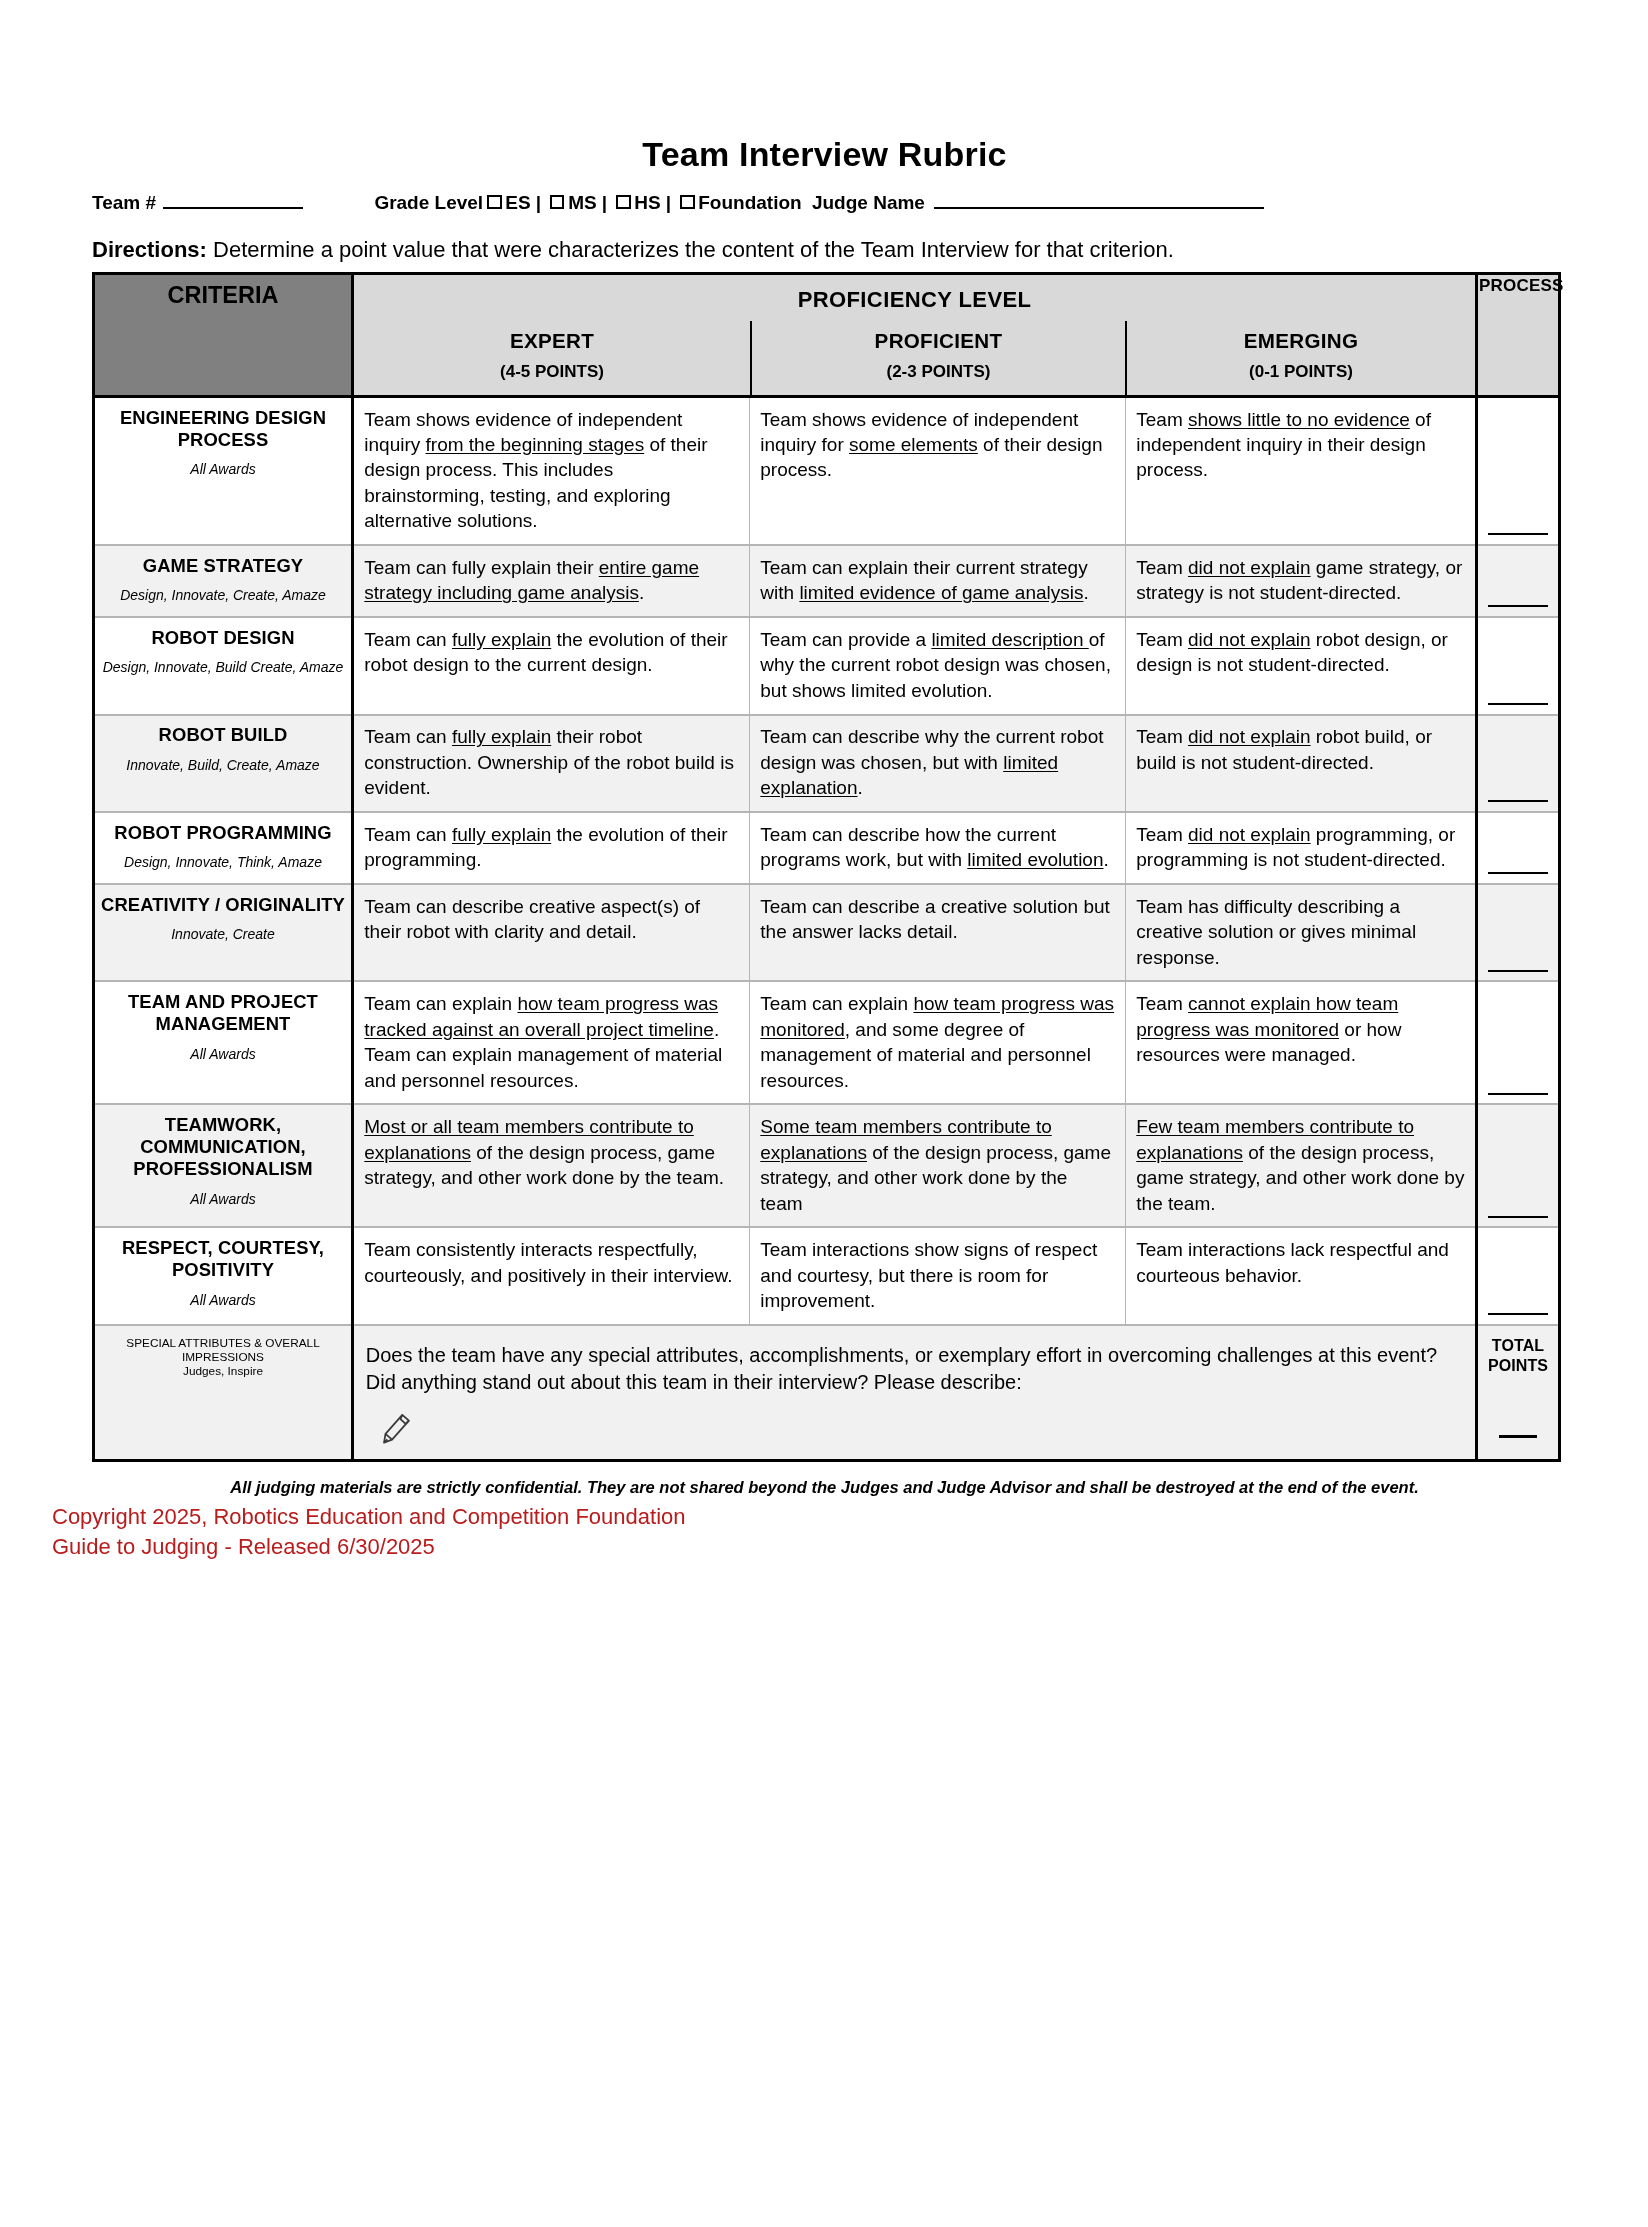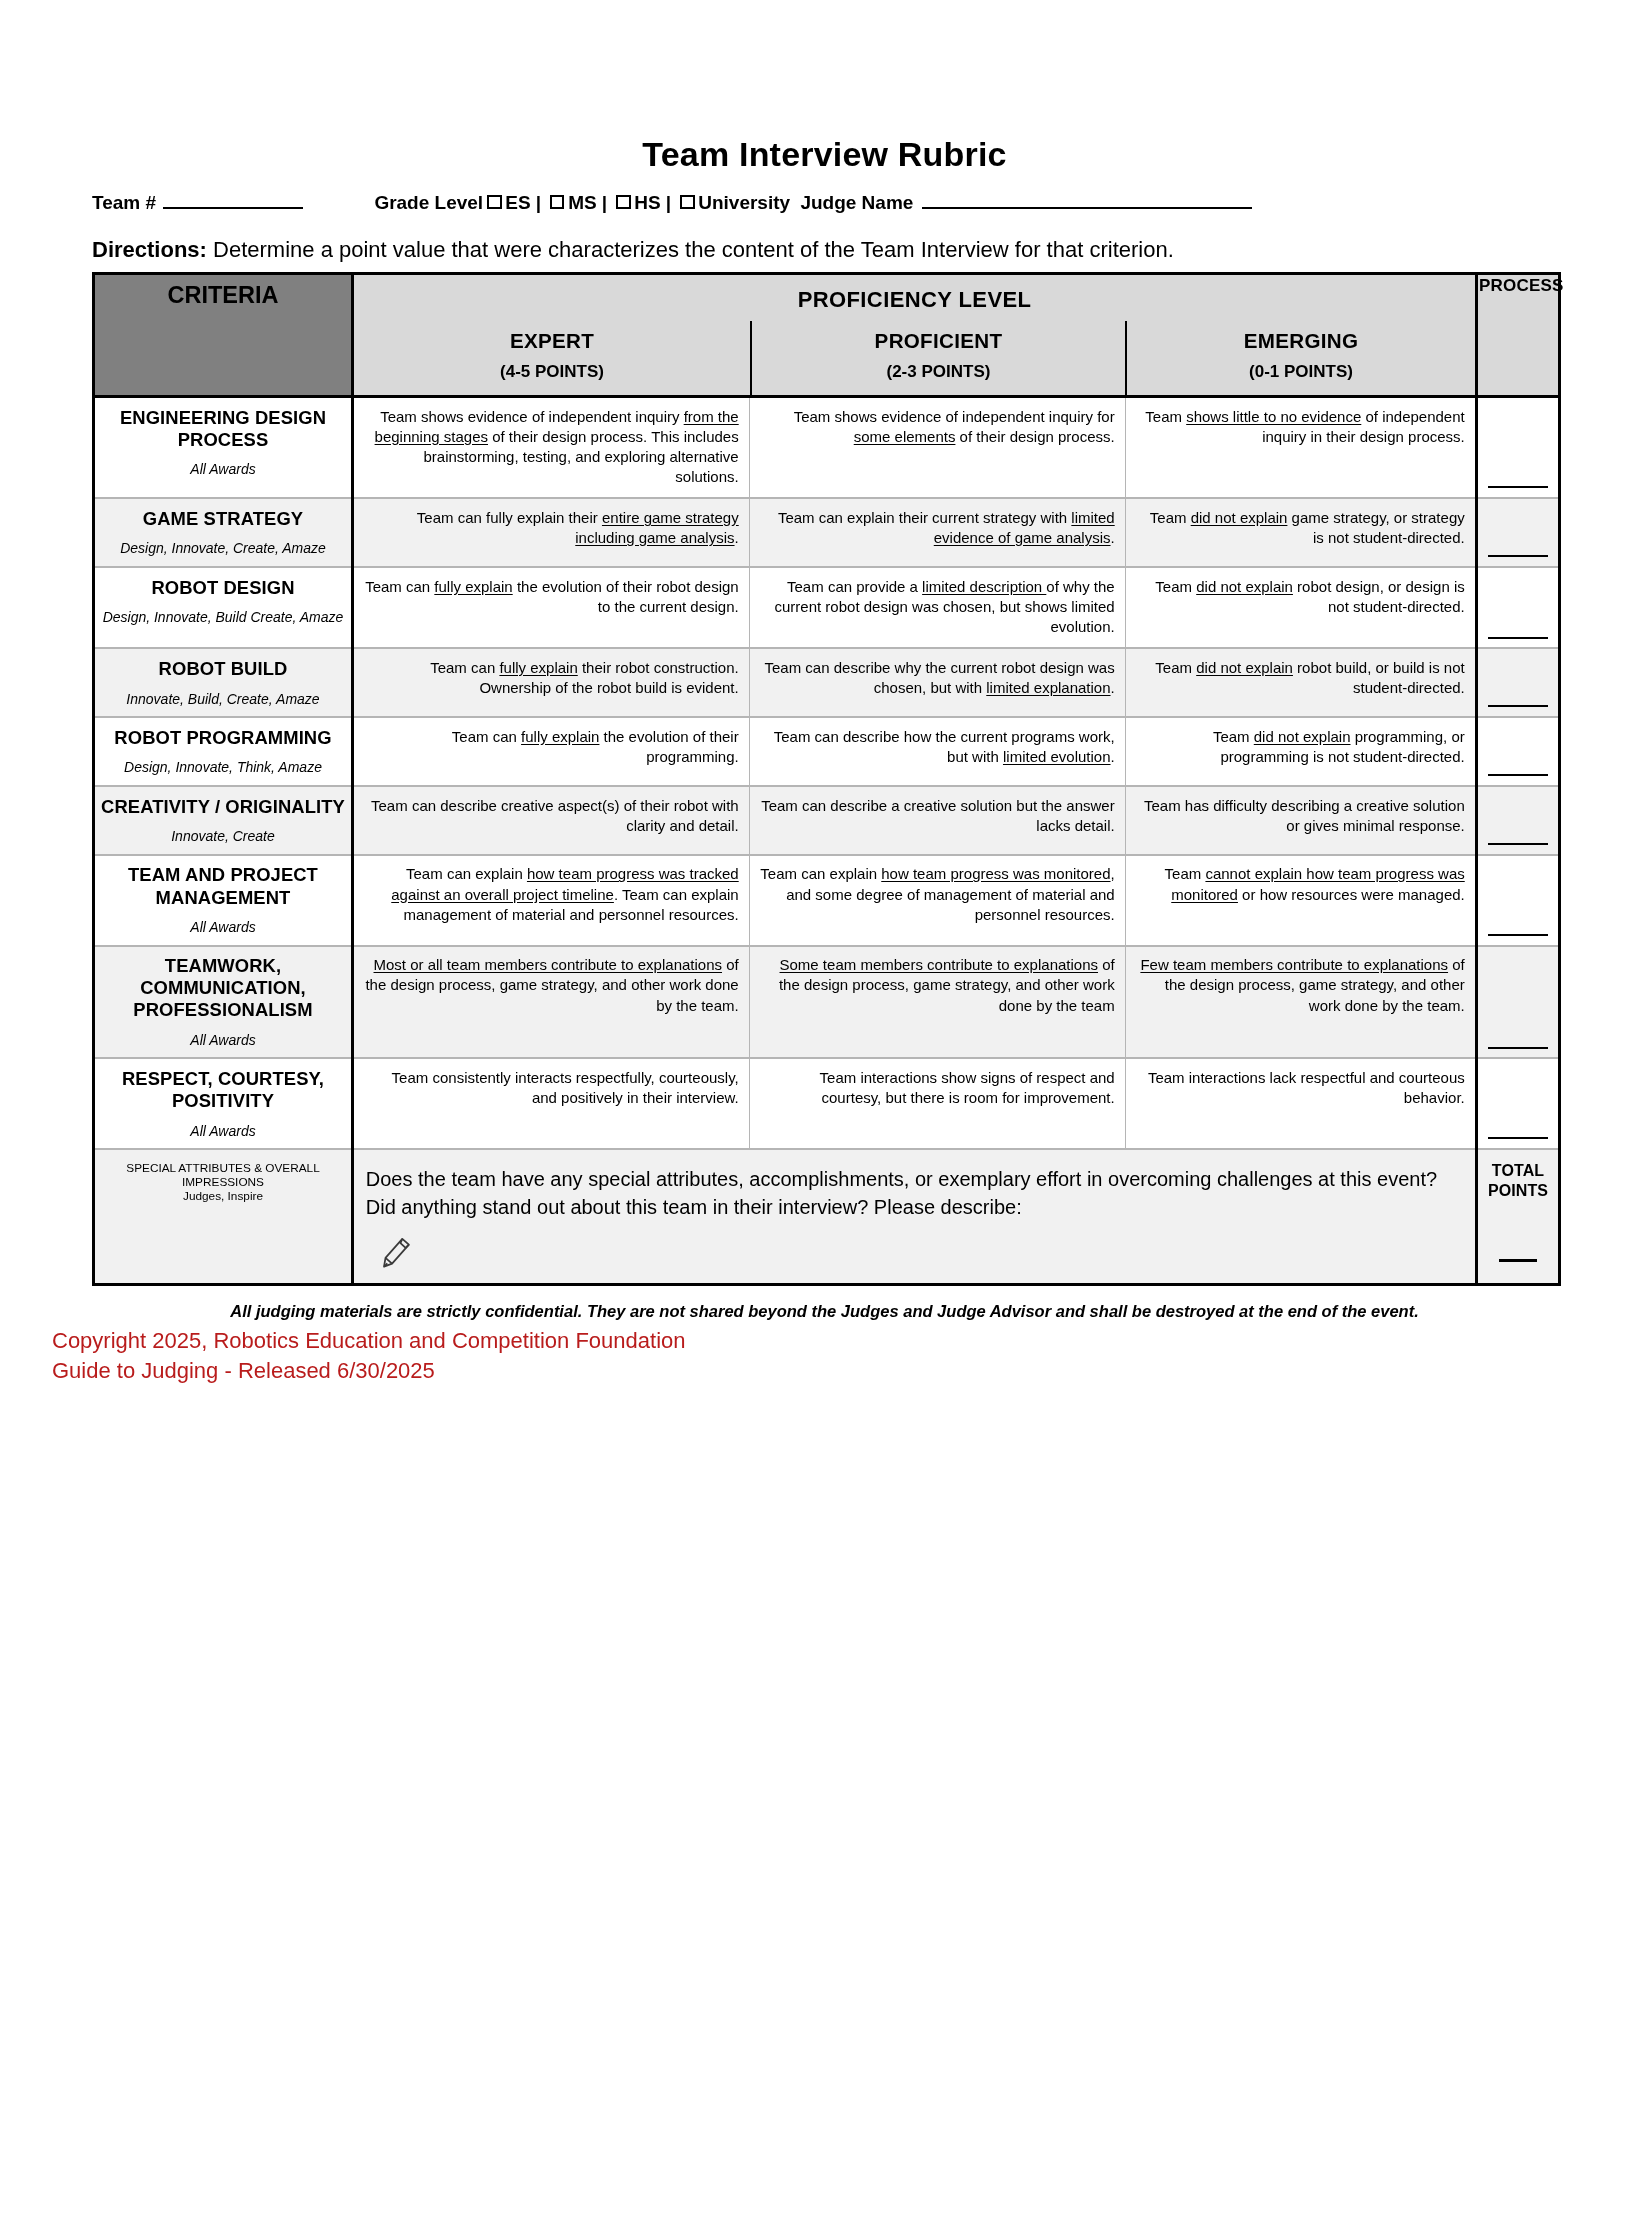--- a/index.html
+++ b/index.html
@@ -135,24 +135,23 @@
   }
   td.crit .csub {
     font-size: 14px;
     font-style: italic;
     line-height: 1.2;
     margin-top: 10.3px;
   }
   td.desc {
     border-bottom: 2.2px solid #b5b5b5;
     border-left: 1.5px solid #b5b5b5;
-    font-size: 15px;
+    font-size: 19px;
     line-height: 1.34;
     padding: 8.8px 10.3px 10.3px 10.3px;
-    text-align: right;
   }
   td.desc.first { border-left: none; }
   td.desc u { text-decoration: underline; text-underline-offset: 1.5px; }
   td.pts {
     border-left: 3.7px solid #000;
     border-bottom: 2.2px solid #b5b5b5;
     position: relative;
     padding: 0;
   }
   td.pts .blank {
@@ -230,21 +229,21 @@
     <span class="cbox"></span>
     <span>ES</span>
     <span class="sep">|</span>
     <span class="cbox"></span>
     <span>MS</span>
     <span class="sep">|</span>
     <span class="cbox"></span>
     <span>HS</span>
     <span class="sep">|</span>
     <span class="cbox"></span>
-    <span>University</span>
+    <span>Foundation</span>
     <span style="width:10.3px;display:inline-block"></span>
     <span>Judge Name</span>
     <span class="rule long"></span>
   </div>
 
   <div class="directions">
     <b>Directions:</b><span> Determine a point value that were characterizes the content of the Team Interview for that criterion.</span>
   </div>
 
   <table class="rubric">

